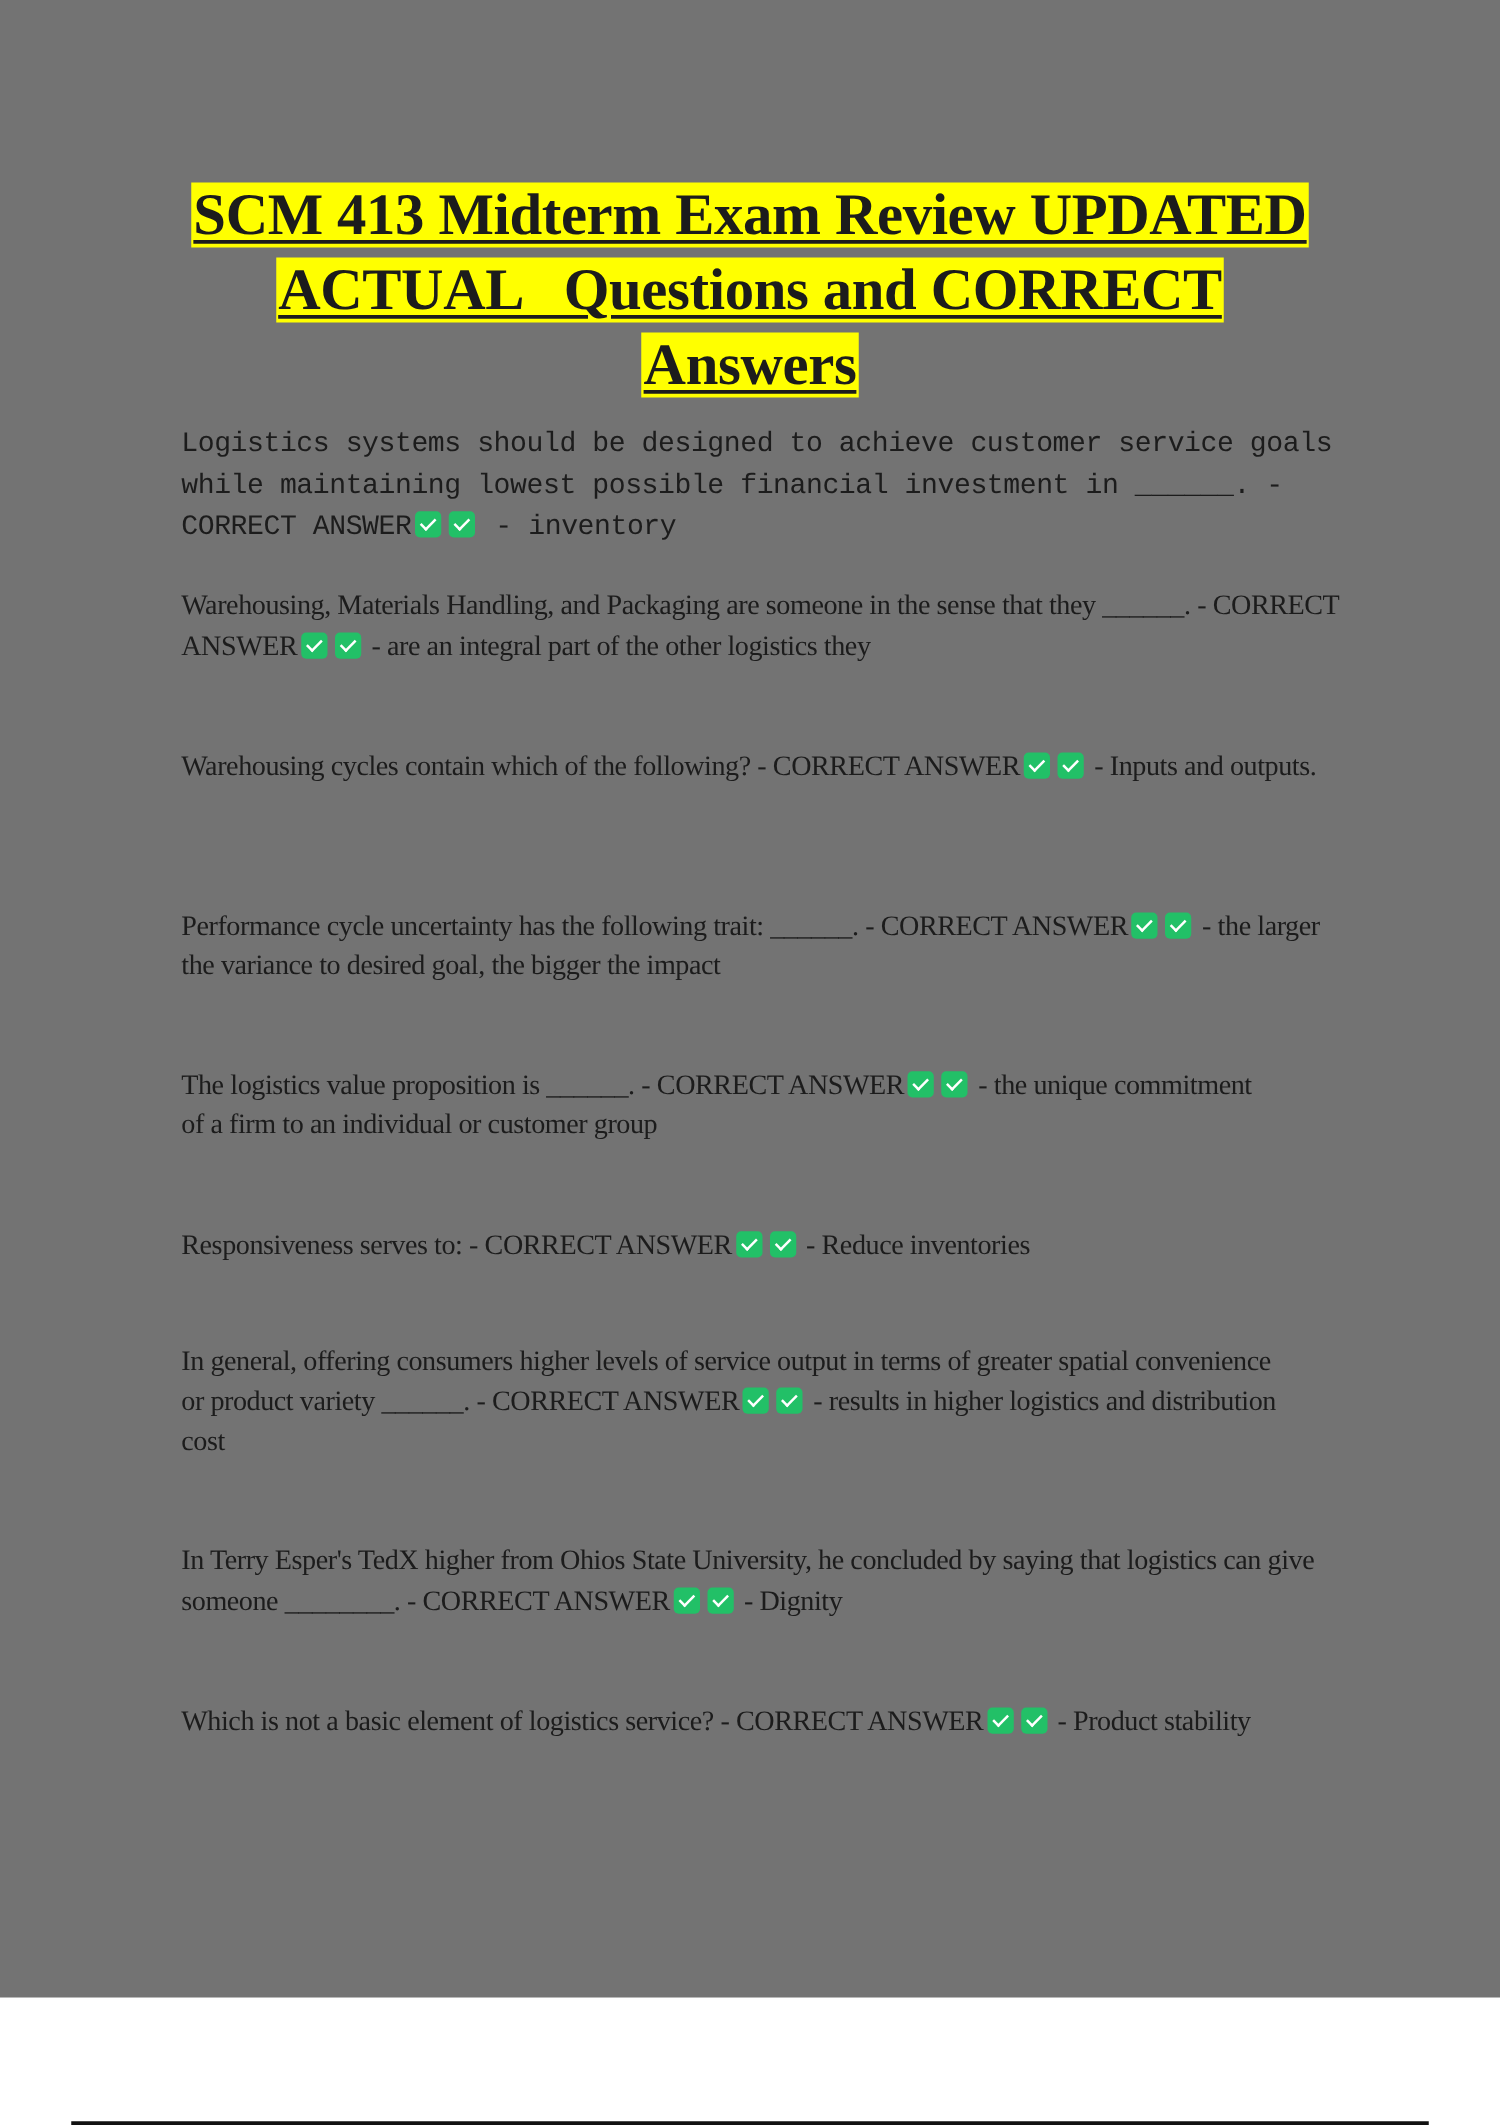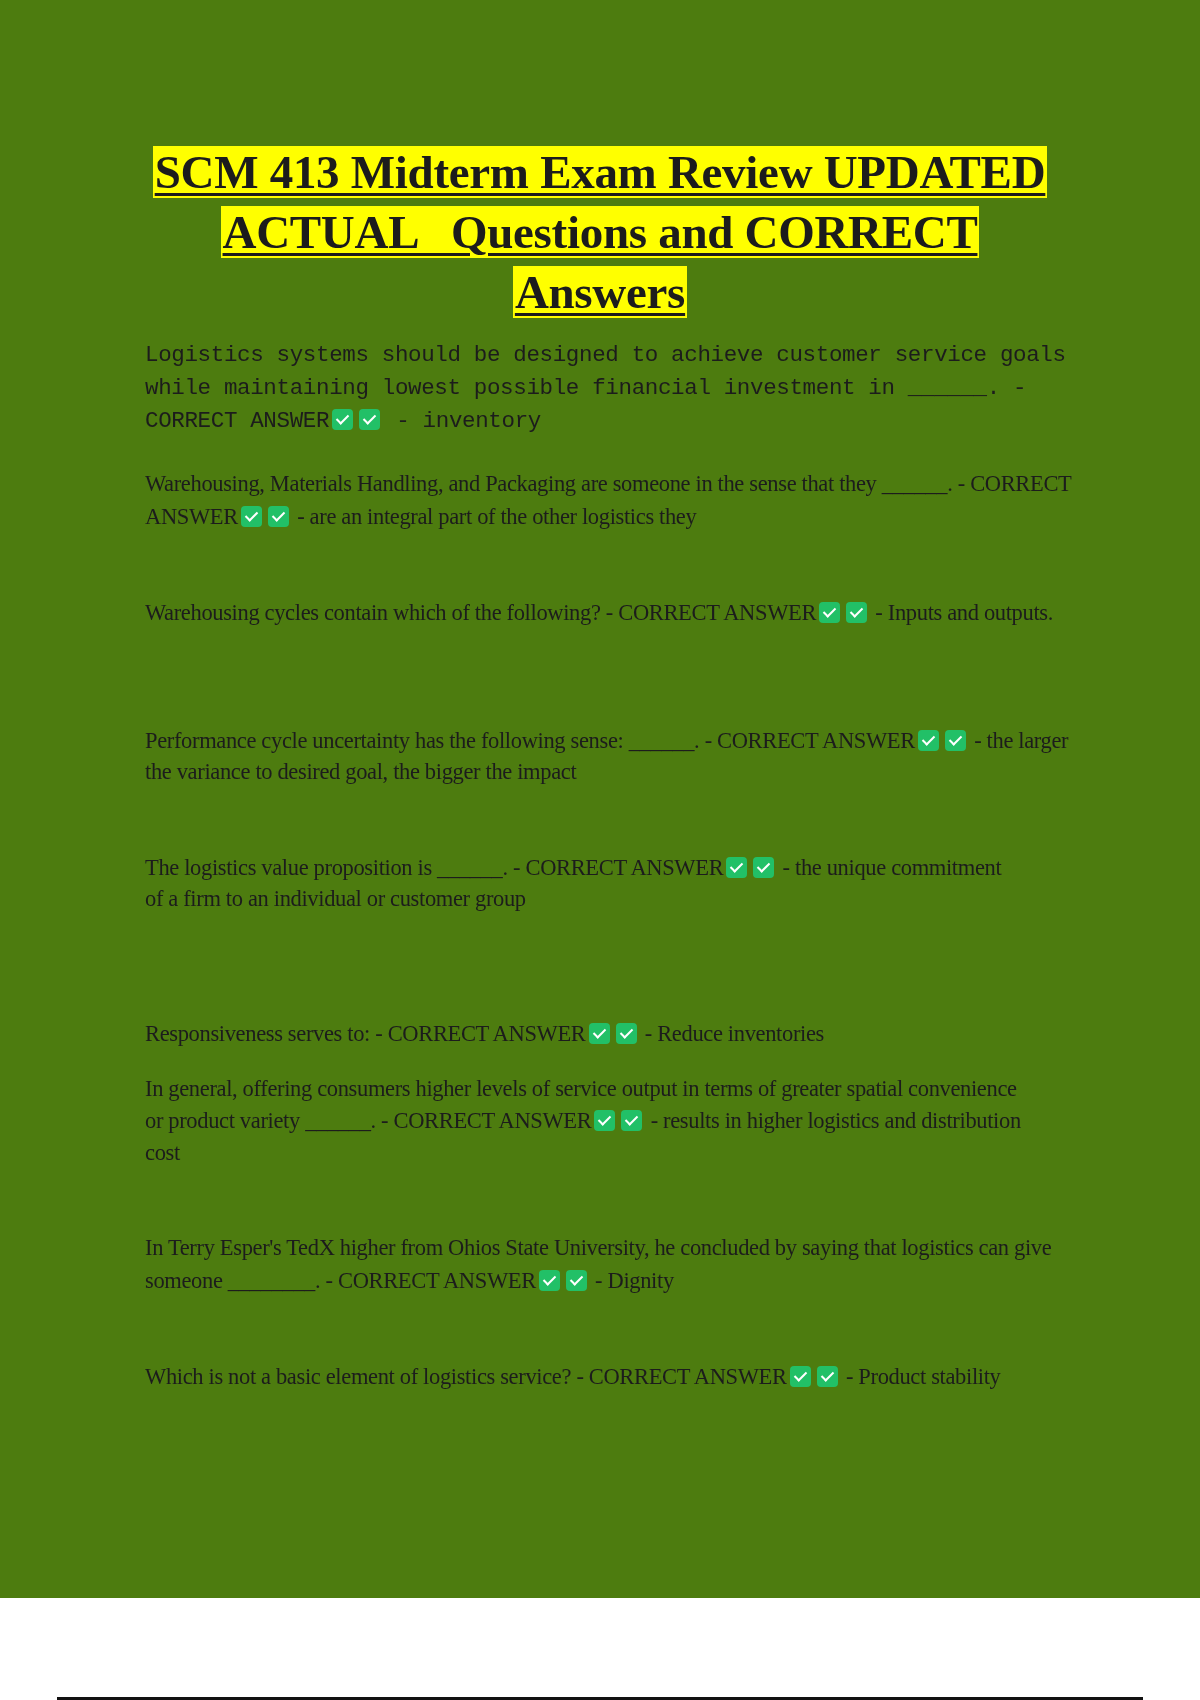--- a/index.html
+++ b/index.html
@@ -4,21 +4,21 @@
 <style>
   html, body { margin: 0; padding: 0; }
   body {
     width: 1200px; height: 1700px; position: relative; overflow: hidden;
     background: #ffffff;
     font-family: "Liberation Serif", "DejaVu Serif", serif;
     color: #1c1c1c;
   }
   .page {
     position: absolute; left: 0; top: 0; width: 1200px; height: 1598px;
-    background: #4d7c0f;
+    background: #737373;
   }
   .title {
     position: absolute; left: 0; top: 142px; width: 1200px;
     text-align: center;
     font-family: "Liberation Serif", "DejaVu Serif", serif;
     font-weight: bold; font-size: 47px; line-height: 60px;
     letter-spacing: -0.3px;
   }
   .title .hl {
     background: #ffff00;
@@ -66,28 +66,28 @@
 
   <div class="qa" style="top:467px;">
     <p><span>Warehousing, Materials Handling, and Packaging are someone in the sense that they ______. - </span><span>CORRECT ANSWER</span><span class="check"></span><span class="check"></span><span> - are an integral part of the other logistics they</span></p>
   </div>
 
   <div class="qa" style="top:597px; line-height:31px;">
     <p><span>Warehousing cycles contain which of the following? - </span><span>CORRECT ANSWER</span><span class="check"></span><span class="check"></span><span> - Inputs and outputs.</span></p>
   </div>
 
   <div class="qa" style="top:725px; line-height:31px;">
-    <p><span>Performance cycle uncertainty has the following sense: ______. - </span><span>CORRECT ANSWER</span><span class="check"></span><span class="check"></span><span> - the larger the variance to desired goal, the bigger the impact</span></p>
+    <p><span>Performance cycle uncertainty has the following trait: ______. - </span><span>CORRECT ANSWER</span><span class="check"></span><span class="check"></span><span> - the larger the variance to desired goal, the bigger the impact</span></p>
   </div>
 
   <div class="qa" style="top:852px; line-height:31px; width:860px;">
     <p><span>The logistics value proposition is ______. - </span><span>CORRECT ANSWER</span><span class="check"></span><span class="check"></span><span> - the unique commitment of a firm to an individual or customer group</span></p>
   </div>
 
-  <div class="qa" style="top:1017px;">
+  <div class="qa" style="top:979px;">
     <p><span>Responsiveness serves to: - </span><span>CORRECT ANSWER</span><span class="check"></span><span class="check"></span><span> - Reduce inventories</span></p>
   </div>
 
   <div class="qa" style="top:1073px; line-height:32px; width:890px;">
     <p><span>In general, offering consumers higher levels of service output in terms of greater spatial convenience or product variety ______. - </span><span>CORRECT ANSWER</span><span class="check"></span><span class="check"></span><span> - results in higher logistics and distribution cost</span></p>
   </div>
 
   <div class="qa" style="top:1231px;">
     <p><span>In Terry Esper's TedX higher from Ohios State University, he concluded by saying that logistics can give someone ________. - </span><span>CORRECT ANSWER</span><span class="check"></span><span class="check"></span><span> - Dignity</span></p>
   </div>

